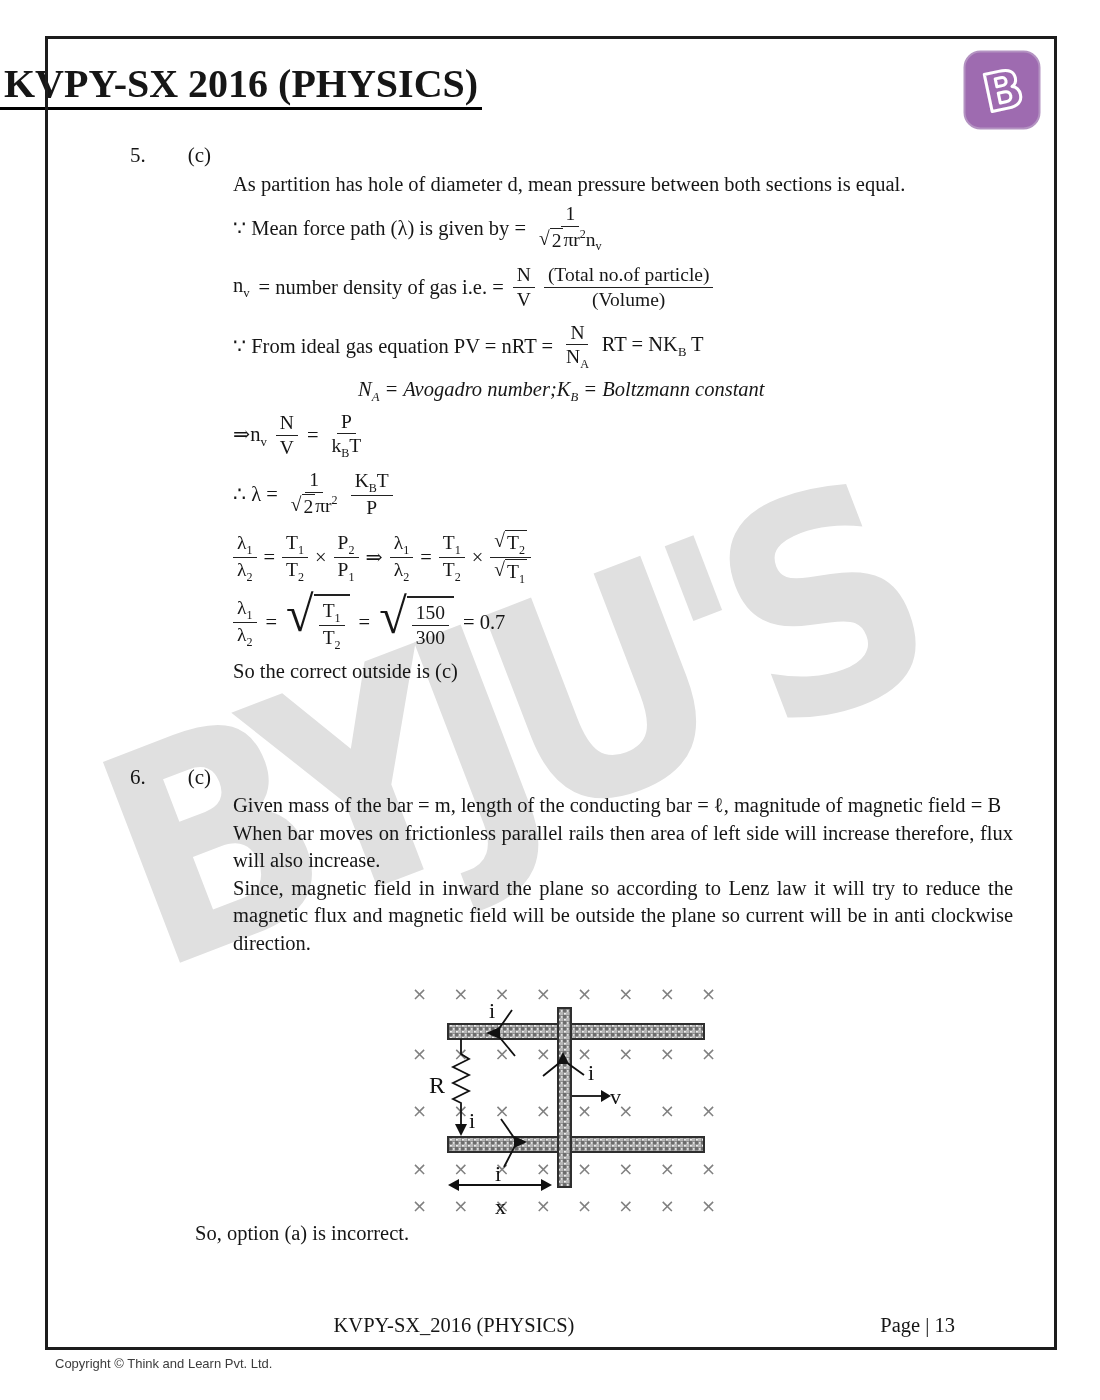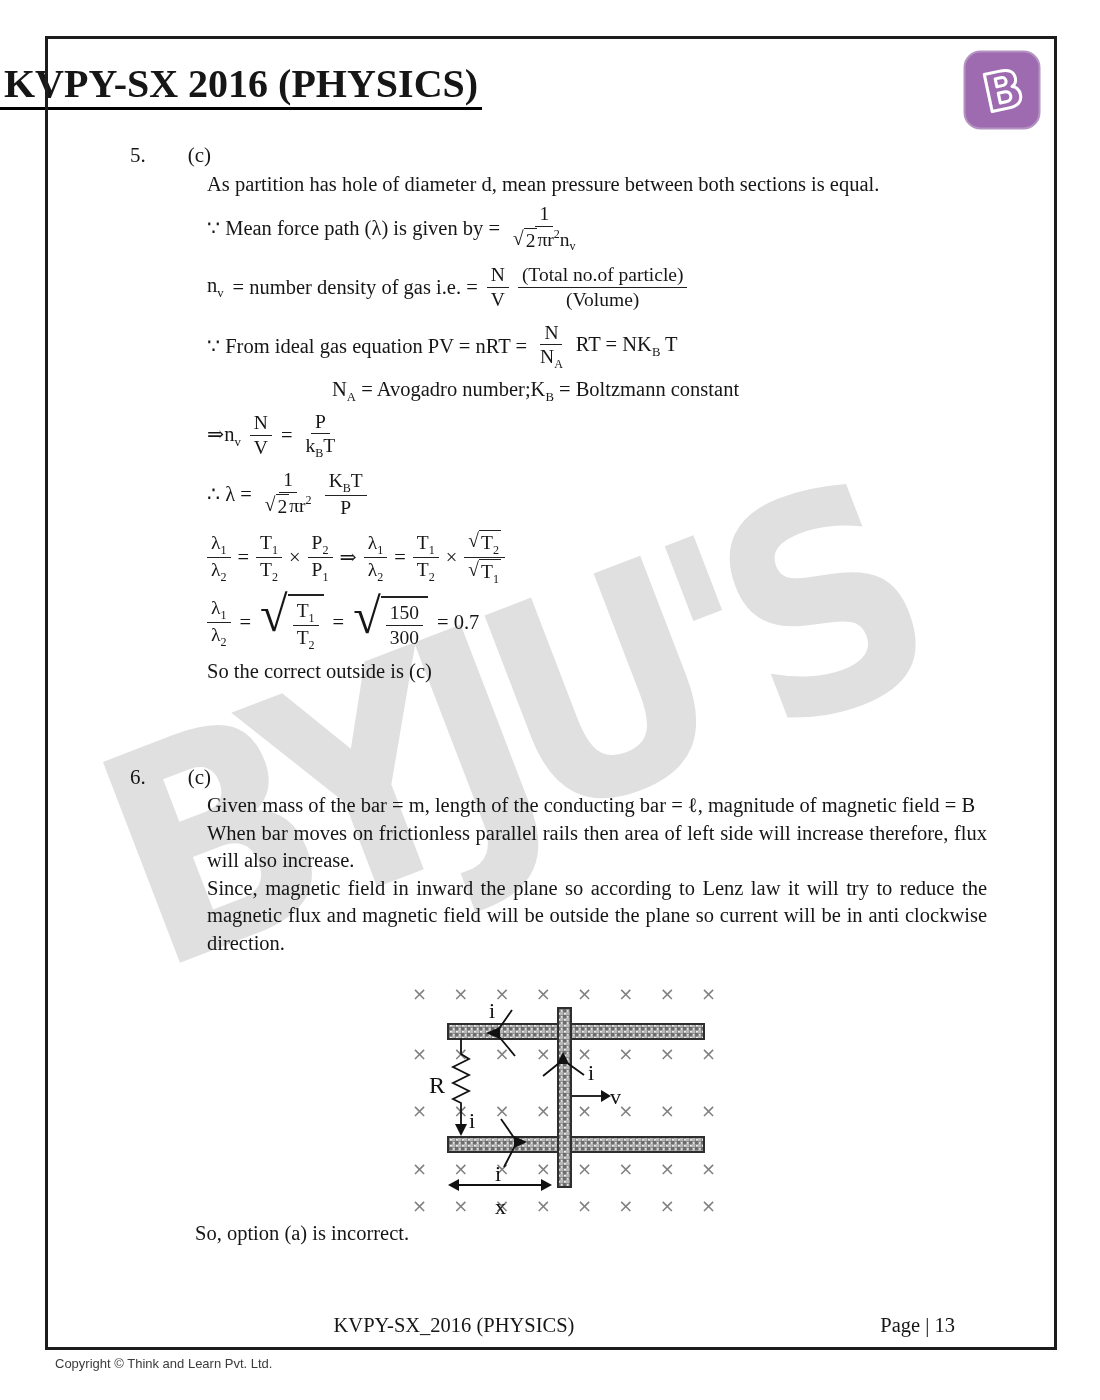--- a/index.html
+++ b/index.html
@@ -22,29 +22,29 @@
   .title-wrap { position:absolute; left:0; top:60px; width:1100px; }
   .title-text { font-size:40px; font-weight:bold; letter-spacing:0px;
                 border-bottom:3px solid #000; padding:0 4px 1px; }
 
   .logo { position:absolute; left:963px; top:50px; }
 
   .q-block { position:absolute; width:860px; }
   .q5 { left:130px; top:140px; }
   .q6 { left:130px; top:762px; }
   .qrow { display:flex; gap:42px; height:30px; align-items:center; font-size:21px; }
-  .qbody { margin-left:77px; font-size:20.5px; }
+  .qbody { margin-left:103px; font-size:20.5px; }
 
   .line { display:flex; align-items:center; font-size:20.5px; }
   .h28{height:28px} .h30{height:30px} .h32{height:32px} .h34{height:34px}
   .h58{height:58px} .h60{height:60px} .h64{height:64px} .h66{height:66px}
 
   .eq { gap:9px; }
   .eq.tight { gap:7px; }
-  .indent125 { padding-left:125px; }
+  .indent125 { padding-left:125px;font-style:italic; }
 
   .frac { display:inline-flex; flex-direction:column; align-items:center;
           font-size:19.5px; line-height:1.12; text-align:center; }
   .frac .num { padding:0 4px 1px; border-bottom:1.6px solid #222; }
   .frac .den { padding:1px 4px 0; }
 
   sub { font-size:0.62em; line-height:1; }
   sup { font-size:0.62em; line-height:1; }
 
   .sqrt { display:inline-flex; align-items:flex-start; }

